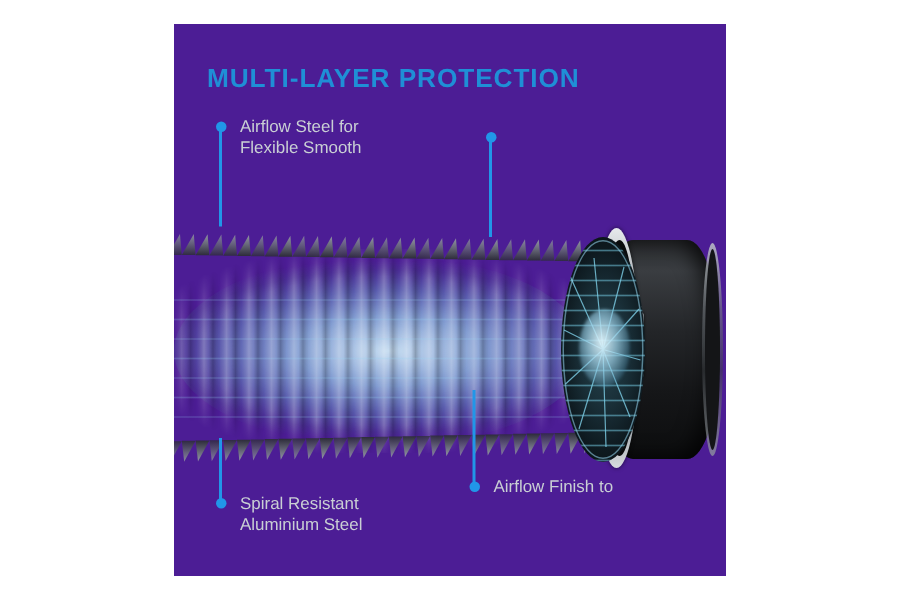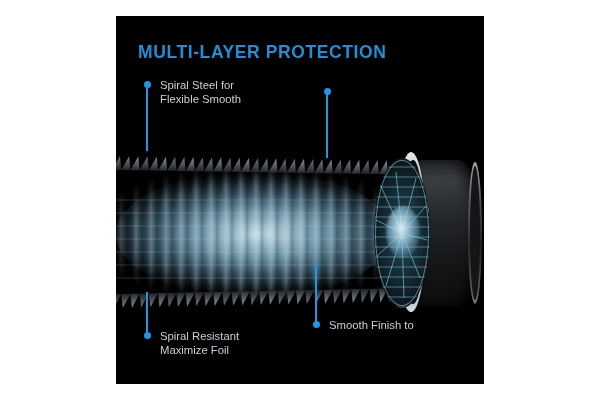--- a/index.html
+++ b/index.html
@@ -16,21 +16,21 @@
     font-family: "Liberation Sans", sans-serif;
   }
 
   
   #panel {
     position: absolute;
     left: 116px;
     top: 16px;
     width: 368px;
     height: 368px;
-    background: #000000;
+    background: #4c1d95;
     overflow: hidden;
   }
 
   
   #title {
     position: absolute;
     left: 22px;
     top: 26px;
     font-size: 17.5px;
     font-weight: 700;
@@ -403,34 +403,34 @@
           <div id="opening-scan"></div>
           <div id="opening-hub"></div>
           <div id="opening-ring"></div>
         </div>
       </div>
     </div>
 
     <div class="dot" style="left:28px; top:65px;"></div>
     <div class="leader" style="left:30px; top:70px; height:65px;"></div>
     <div class="callout" style="left:44px; top:62px;">
-      <span>Spiral Steel for</span>
+      <span>Airflow Steel for</span>
       <span class="callout-line2">Flexible Smooth</span>
     </div>
 
     <div class="dot" style="left:208px; top:72px;"></div>
     <div class="leader" style="left:210px; top:77px; height:65px;"></div>
 
     <div class="leader" style="left:30px; top:276px; height:44px;"></div>
     <div class="dot" style="left:28px; top:316px;"></div>
     <div class="callout" style="left:44px; top:313px;">
       <span>Spiral Resistant</span>
-      <span class="callout-line2">Maximize Foil</span>
+      <span class="callout-line2">Aluminium Steel</span>
     </div>
 
     <div class="leader" style="left:199px; top:244px; height:64px;"></div>
     <div class="dot" style="left:197px; top:305px;"></div>
     <div class="callout" style="left:213px; top:302px;">
-      <span>Smooth Finish to</span>
+      <span>Airflow Finish to</span>
     </div>
 
   </div>
 </div>
 
 </body></html>

